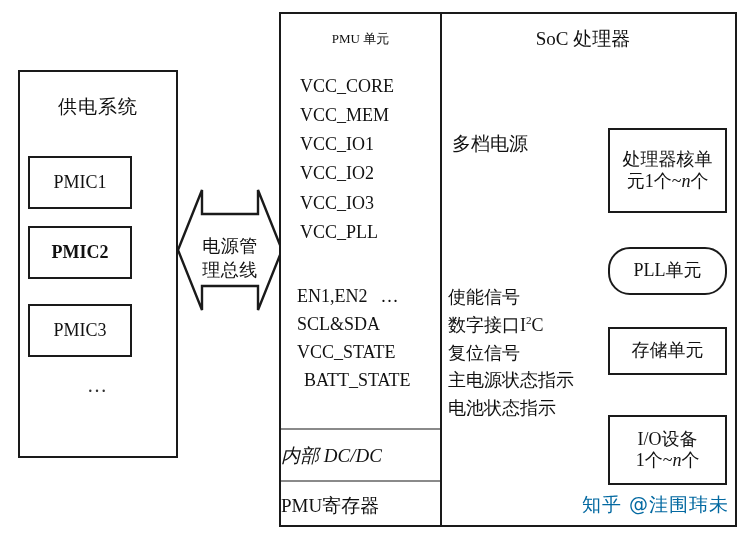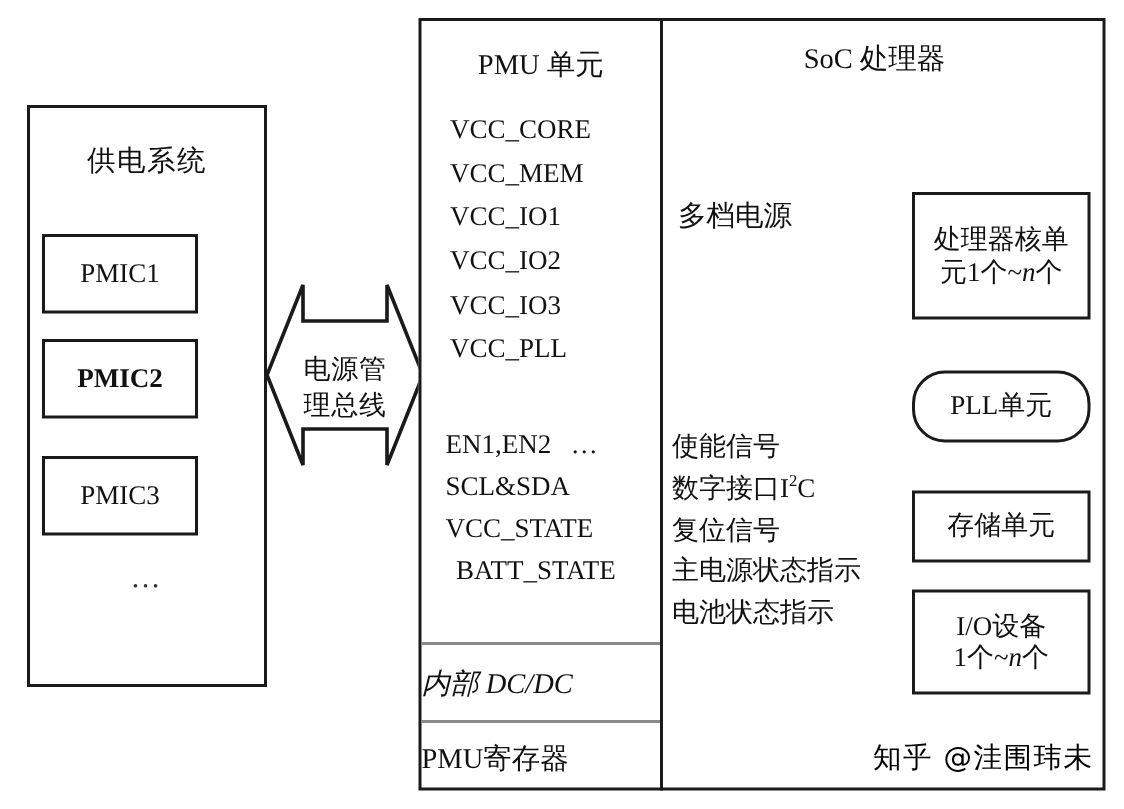--- a/index.html
+++ b/index.html
@@ -55,21 +55,21 @@
   }
   .hdiv{
     position:absolute;left:281px;width:159px;height:2px;background:#8a8a8a;
   }
   #hdiv-1{top:428px;}
   #hdiv-2{top:480px;}
 
   
   #pmu-title{
     position:absolute;left:281px;top:30px;width:159px;
-    text-align:center;font-size:19px;
+    text-align:center;font-size:13px;
   }
   #pmu-rails{position:absolute;left:300px;top:72px;width:140px;}
   #pmu-rails div{font-size:18px;line-height:1.62;white-space:nowrap;}
 
   #pmu-signals{position:absolute;left:297px;top:283px;width:146px;}
   #pmu-signals div{font-size:18px;line-height:1.55;white-space:nowrap;}
   #pmu-signals .indent{padding-left:7px;}
   .sp-wide{display:inline-block;width:13px;}
 
   #pmu-dcdc{
@@ -92,26 +92,26 @@
   #soc-desc{position:absolute;left:448px;top:284px;width:160px;}
   #soc-desc div{font-size:18px;line-height:1.545;white-space:nowrap;}
 
   sup.sq{font-size:0.62em;vertical-align:super;line-height:0;}
   i.var{font-family:"Liberation Serif","DejaVu Serif",serif;font-style:italic;}
 
   
   #soc-core{left:608px;top:128px;width:119px;height:85px;font-size:18px;}
   #soc-pll{left:608px;top:247px;width:119px;height:48px;font-size:18px;border-radius:22px;}
   #soc-mem{left:608px;top:327px;width:119px;height:48px;font-size:18px;}
-  #soc-io{left:608px;top:393px;width:119px;height:70px;font-size:18px;}
+  #soc-io{left:608px;top:415px;width:119px;height:70px;font-size:18px;}
 
   
   #watermark{
     position:absolute;left:582px;top:492px;
-    font-size:19px;color:#000000;letter-spacing:1px;
+    font-size:19px;color:#0369a1;letter-spacing:1px;
     font-family:"DejaVu Sans","Liberation Sans",sans-serif;
     white-space:nowrap;
   }
 </style>
 </head>
 <body>
 
 <div class="stage">
 
   <div class="box" id="supply-system">

